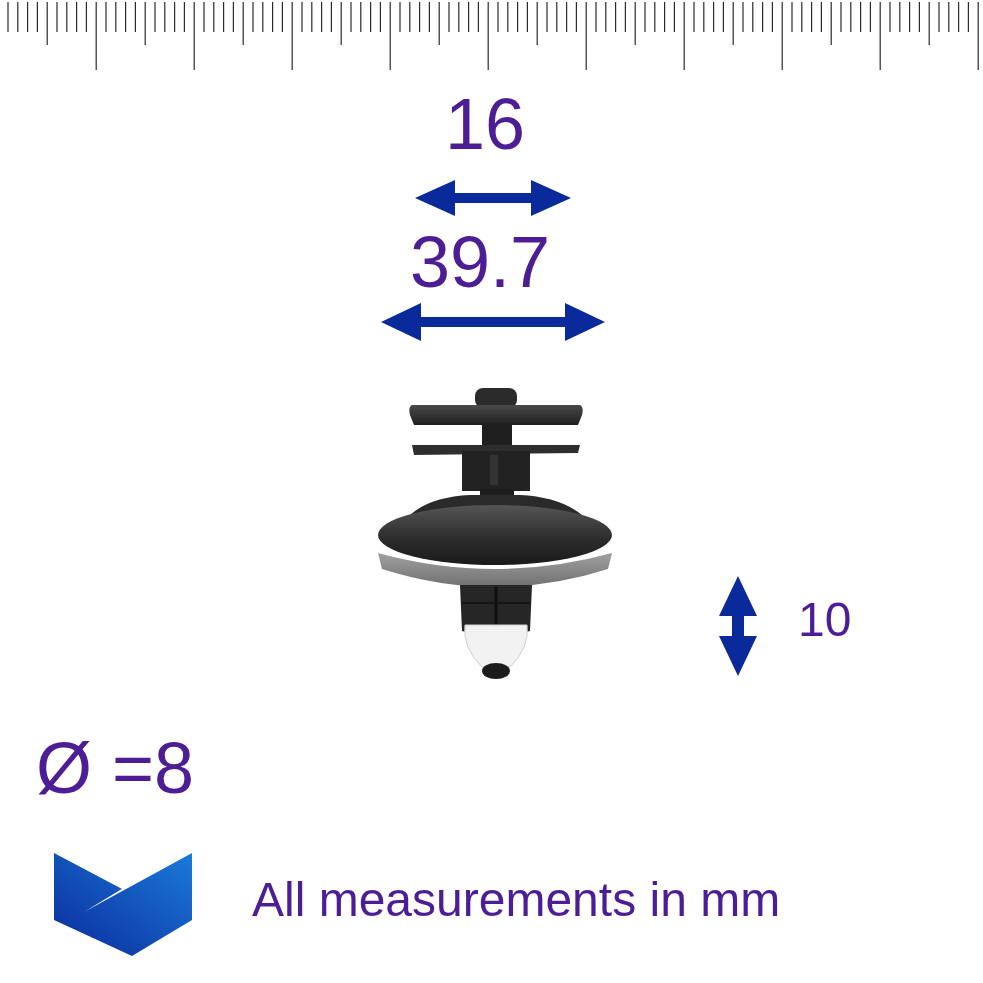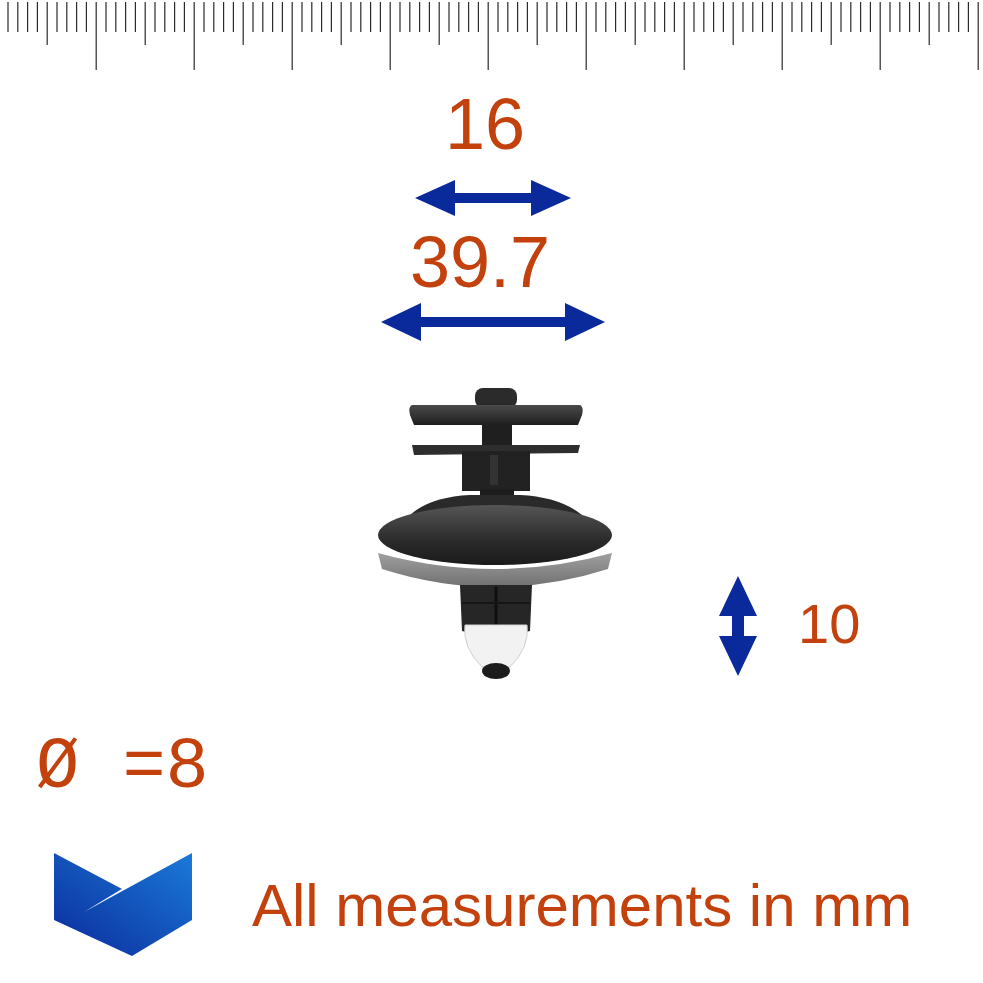--- a/index.html
+++ b/index.html
@@ -1,19 +1,19 @@
 <!DOCTYPE html>
 <html><head>
   <meta charset="utf-8">
   <style>
     html, body { margin: 0; padding: 0; background: #ffffff; }
     body { width: 983px; height: 983px; position: relative; overflow: hidden;
            font-family: "Liberation Sans", sans-serif; color: #000; }
     .ruler { position: absolute; left: 0; top: 0; width: 983px; height: 75px; }
-    .label { position: absolute; font-family: "Liberation Sans", sans-serif; color: #c2410c; line-height: 1; white-space: nowrap; }
+    .label { position: absolute; font-family: "Liberation Sans", sans-serif; color: #4c1d95; line-height: 1; white-space: nowrap; }
     .arrow { position: absolute; }
     .product { position: absolute; }
     .logo { position: absolute; }
   </style>
 </head>
 <body>
 
 <svg class="ruler" width="983" height="75" viewBox="0 0 983 75" id="ruler-svg">
     <line x1="8.0" x2="8.0" y1="2" y2="32" stroke="#2a2a2a" stroke-width="1.2"></line>
     <line x1="17.8" x2="17.8" y1="2" y2="32" stroke="#2a2a2a" stroke-width="1.2"></line>
@@ -168,28 +168,28 @@
   <line x1="92" y1="218" x2="160" y2="218" stroke="#151515" stroke-width="2"></line>
 
   <path d="M95,240 L157,240 Q160,262 140,282 L112,282 Q92,262 95,240 Z" fill="#f2f2f2" stroke="#d0d0d0" stroke-width="1"></path>
 
   <ellipse cx="126" cy="286" rx="14" ry="8" fill="#1c1c1c"></ellipse>
 </svg>
 
 <svg class="arrow" style="left:715px; top:574px;" width="46" height="104" viewBox="0 0 46 104">
   <polygon points="23,2 42,42 29,42 29,62 42,62 23,102 4,62 17,62 17,42 4,42" fill="#0a2a9c"></polygon>
 </svg>
-<div class="label" style="left:798px; top:596px; font-size:56px;">10</div>
+<div class="label" style="left:798px; top:596px; font-size:48px;">10</div>
 
-<div class="label" style="left:36px; top:732px; font-size:72px;font-family:Liberation Mono, monospace;">Ø =8</div>
+<div class="label" style="left:36px; top:732px; font-size:72px;">Ø =8</div>
 
 <svg class="logo" style="left:52px; top:850px;" width="144" height="108" viewBox="0 0 144 108">
   <defs>
     <linearGradient id="logoGrad" x1="1" y1="0" x2="0" y2="1">
       <stop offset="0" stop-color="#1a7ad9"></stop>
       <stop offset="1" stop-color="#0b2a9a"></stop>
     </linearGradient>
   </defs>
   <path d="M2,3 L72,40 L32,62 L140,3 L140,70 L80,106 L2,70 Z" fill="url(#logoGrad)"></path>
   <path d="M72,40 L32,62 L78,34 Z" fill="#ffffff"></path>
 </svg>
 
-<div class="label" style="left:252px; top:876px; font-size:60px;">All measurements in mm</div>
+<div class="label" style="left:252px; top:876px; font-size:48px;">All measurements in mm</div>
 
 </body></html>

